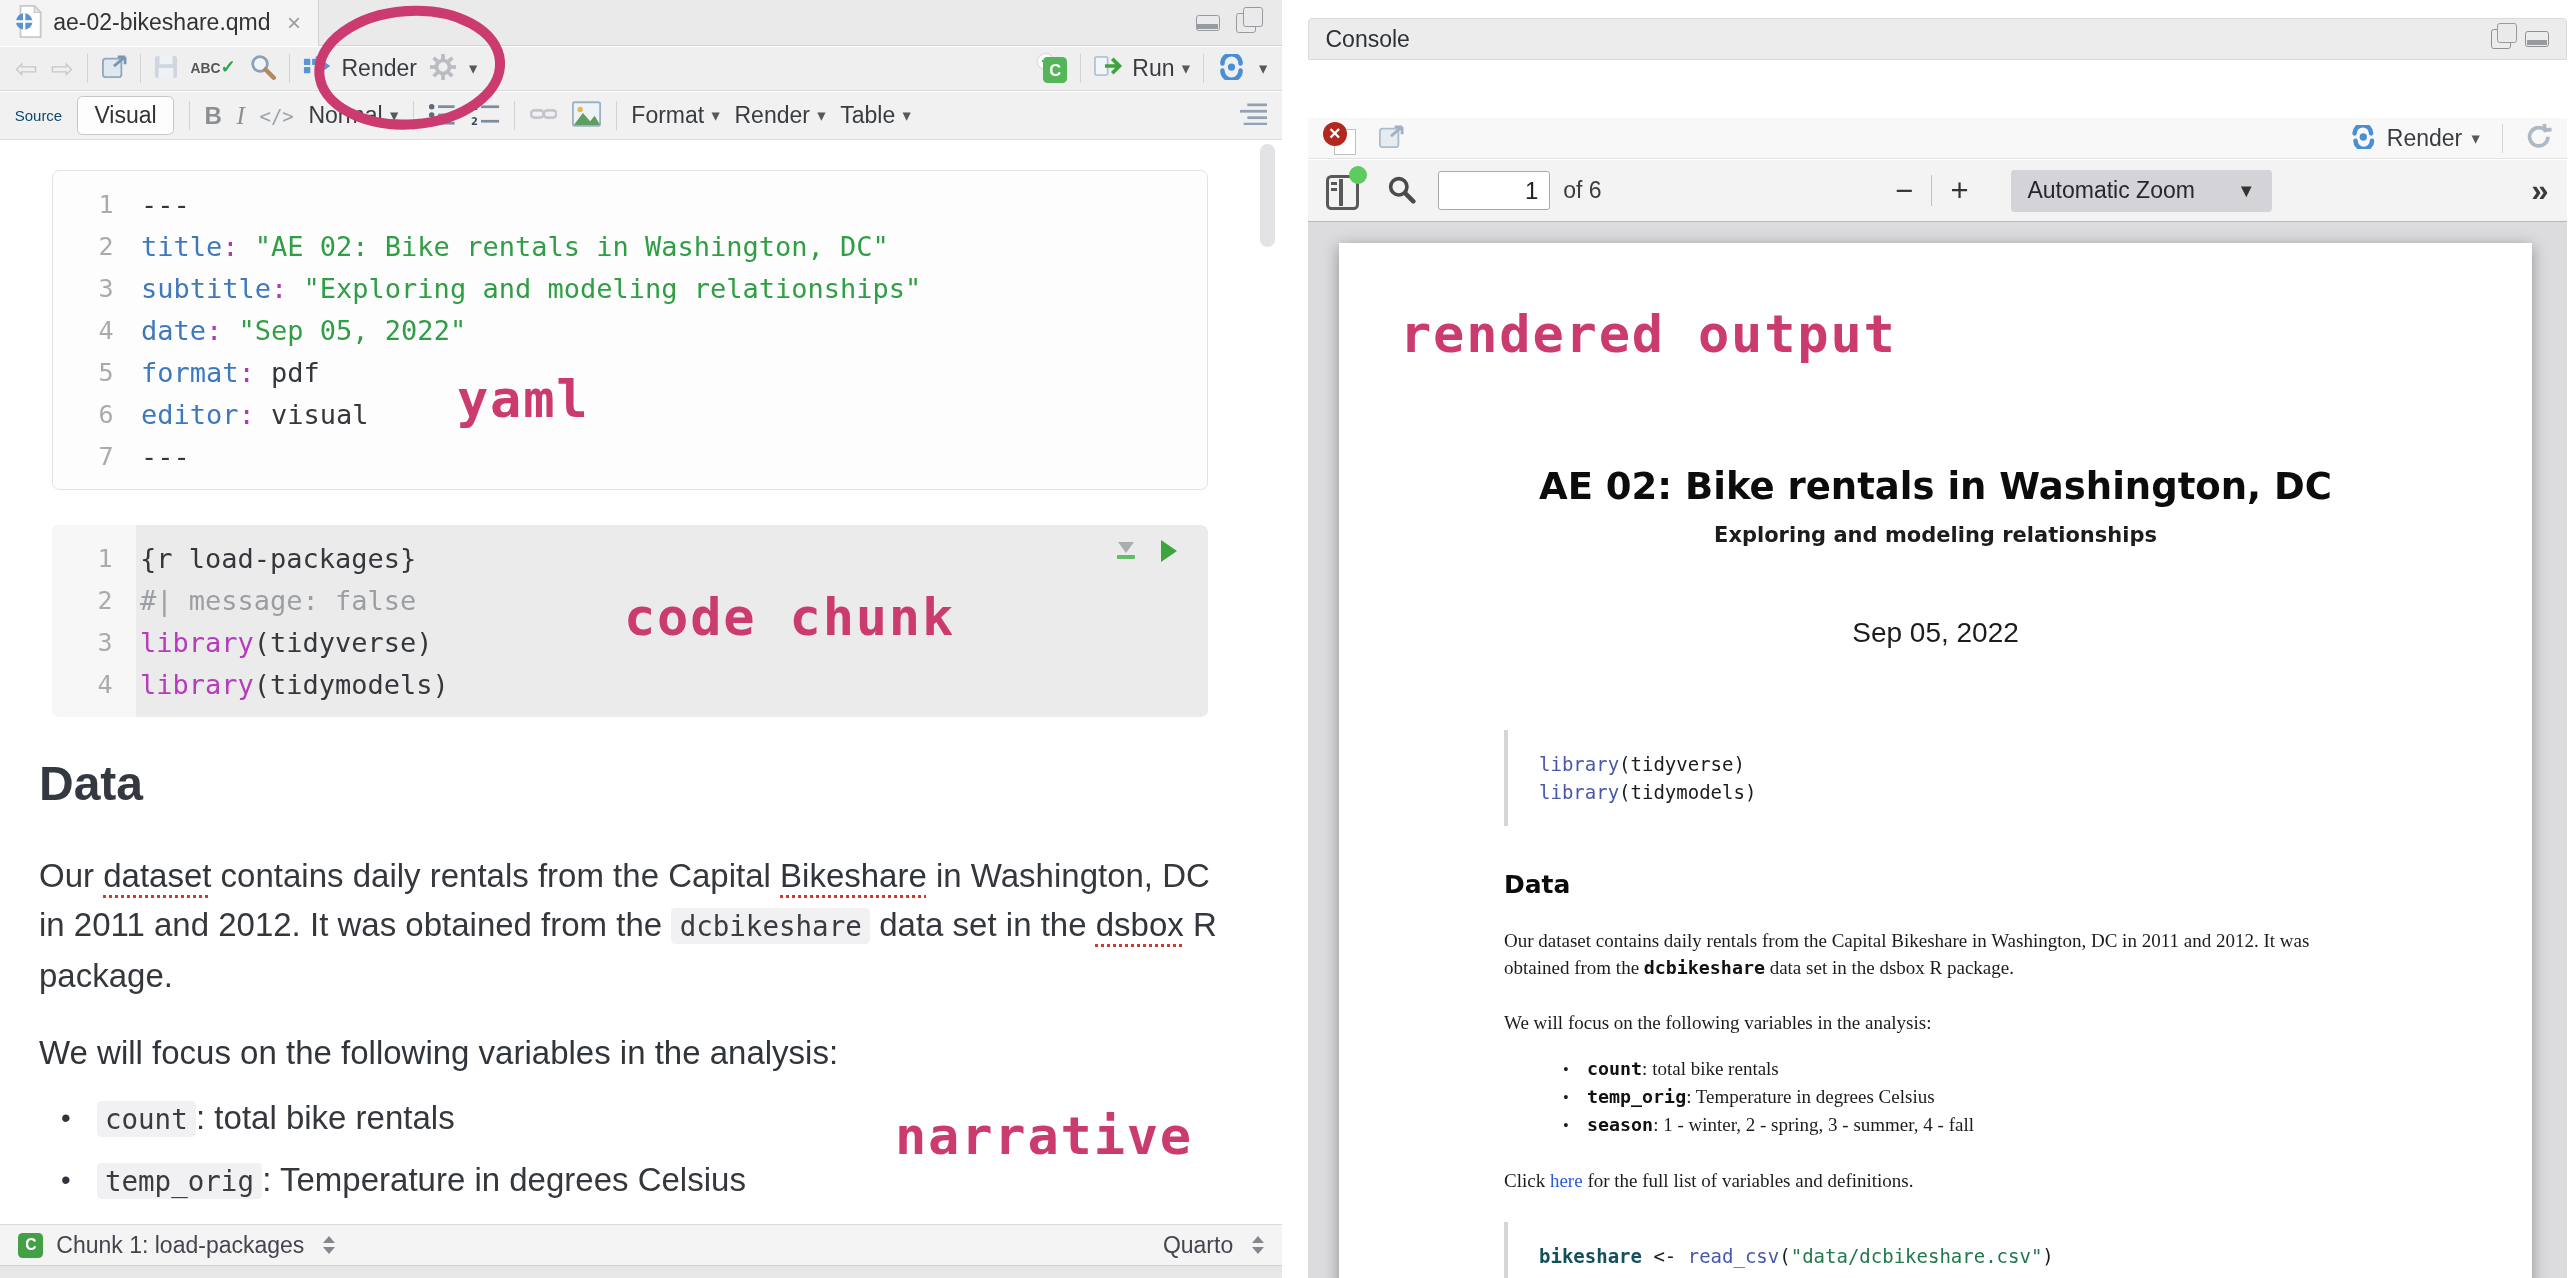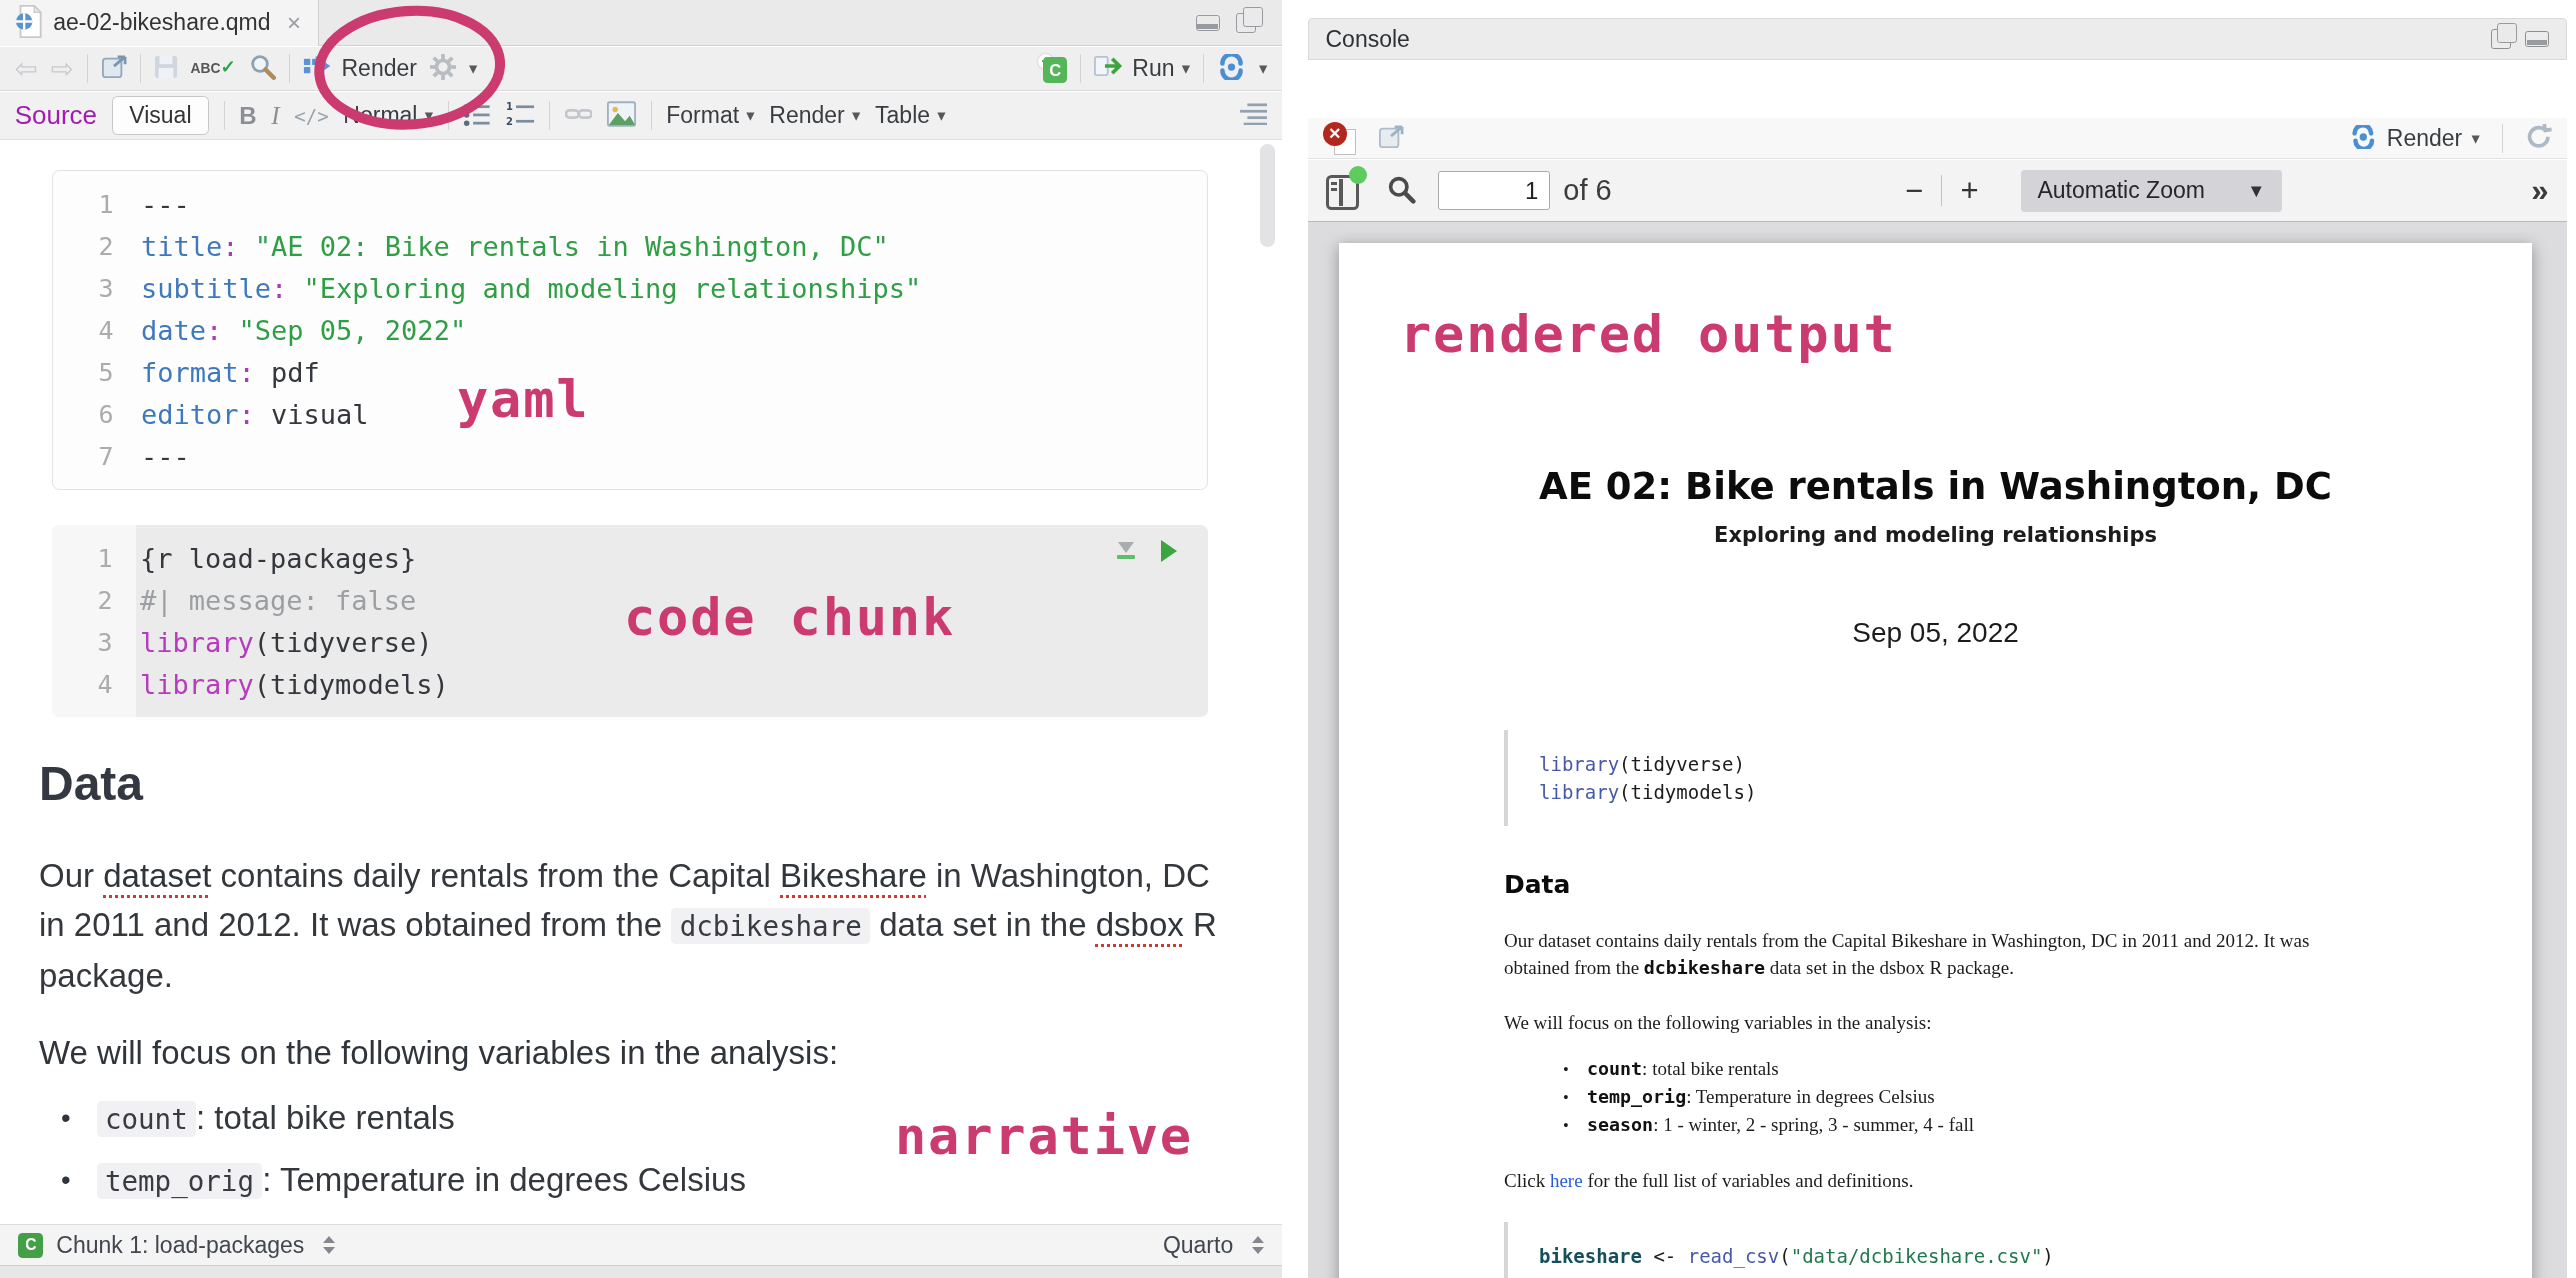--- a/index.html
+++ b/index.html
@@ -25,21 +25,21 @@
 
   .toolbar1{position:absolute;left:0;top:47px;right:0;height:44px;background:#efefef;
     border-bottom:0.9px solid #d9d9d9;display:flex;align-items:center;padding:0 14.7px;gap:13px;}
   .toolbar2{position:absolute;left:0;top:92px;right:0;height:48px;background:#f1f1f1;
     border-bottom:0.9px solid #dedede;display:flex;align-items:center;padding:0 14.7px;gap:14.7px;}
   .tsep{width:0.9px;height:29px;background:#d3d3d3;flex:none;}
   .tbtn{display:flex;align-items:center;gap:7.3px;font-size:23px;color:#3c4045;flex:none;}
   .glyph-arrow{font-size:27.5px;color:#c6c9ce;}
   .caret{font-size:16.5px;color:#55585d;}
   .tb-label{font-size:23px;color:#393d42;}
-  .src-label{font-size:26px;color:#a21caf;}
+  .src-label{font-size:15px;color:#0c4a6e;}
   .visual-btn{background:#fdfdfd;border:0.9px solid #c7c7c7;border-radius:5.5px;
     padding:4.6px 16.5px;font-size:23px;color:#333;}
   .fmt-b{font-weight:bold;font-size:24px;color:#8b8f94;}
   .fmt-i{font-style:italic;font-family:"Liberation Serif",serif;font-size:25px;color:#8b8f94;}
   .fmt-code{font-family:"DejaVu Sans Mono",monospace;font-size:19px;color:#9aa3ad;}
   .spacer{flex:1;}
   .spell{display:flex;flex-direction:row;align-items:center;line-height:1;}
   .spell .abc{font-size:13.8px;font-weight:bold;color:#555;}
   .spell .chk{font-size:18.3px;color:#2da44e;font-weight:bold;margin-top:-2.8px;}
   .plusc{position:relative;width:29px;height:29px;flex:none;}
@@ -125,21 +125,21 @@
   .pdfjs-toolbar{position:absolute;left:13px;right:9.2px;top:160px;height:62px;background:#f3f3f4;
     border-bottom:0.9px solid #b9b9b9;display:flex;align-items:center;padding:0 18.3px;}
   .sidebar-icon{position:relative;width:37px;height:39px;flex:none;}
   .sidebar-icon .frame{position:absolute;left:0;bottom:0;width:33px;height:35px;border:3.7px solid #595959;border-radius:5.5px;}
   .sidebar-icon .div{position:absolute;left:13px;bottom:3.7px;width:3.7px;height:27.5px;background:#595959;}
   .sidebar-icon .l1,.sidebar-icon .l2{position:absolute;left:4.6px;width:6.4px;height:2.8px;background:#595959;}
   .sidebar-icon .l1{top:11px;} .sidebar-icon .l2{top:17.4px;}
   .sidebar-icon .gdot{position:absolute;right:-3.7px;top:-5.5px;width:18.3px;height:18.3px;background:#5dcb5d;border-radius:50%;}
   .pg-input{width:112px;height:39px;background:#fff;border:0.9px solid #a9a9a9;border-radius:2.8px;
     text-align:right;padding-right:11px;font-size:24px;color:#222;font-family:"Liberation Sans",sans-serif;}
-  .of-label{font-size:29px;color:#3c3c3c;margin-left:13px;text-align:center;}
+  .of-label{font-size:23px;color:#3c3c3c;margin-left:13px;text-align:center;}
   .zoom-ctrl{display:flex;align-items:center;margin-left:275px;gap:0;}
   .zminus,.zplus{font-size:31px;color:#333;padding:0 18.3px;}
   .zdiv{width:0.9px;height:31px;background:#c2c2c2;}
   .zoom-select{margin-left:24px;width:261px;height:42px;background:#d4d4d8;border-radius:3.7px;
     display:flex;align-items:center;padding:0 16.5px;font-size:23px;color:#27272b;}
   .zoom-select .caret{margin-left:auto;font-size:18.3px;color:#333;}
   .dbl-chev{margin-left:auto;font-size:31px;color:#3b3b3b;font-weight:bold;}
 
   .pdf-area{position:absolute;left:13px;right:9.2px;top:222px;bottom:0;background:#dcdcdf;overflow:hidden;}
   .pdf-page{position:absolute;left:31px;top:21px;width:1193px;height:1431px;background:#fff;

